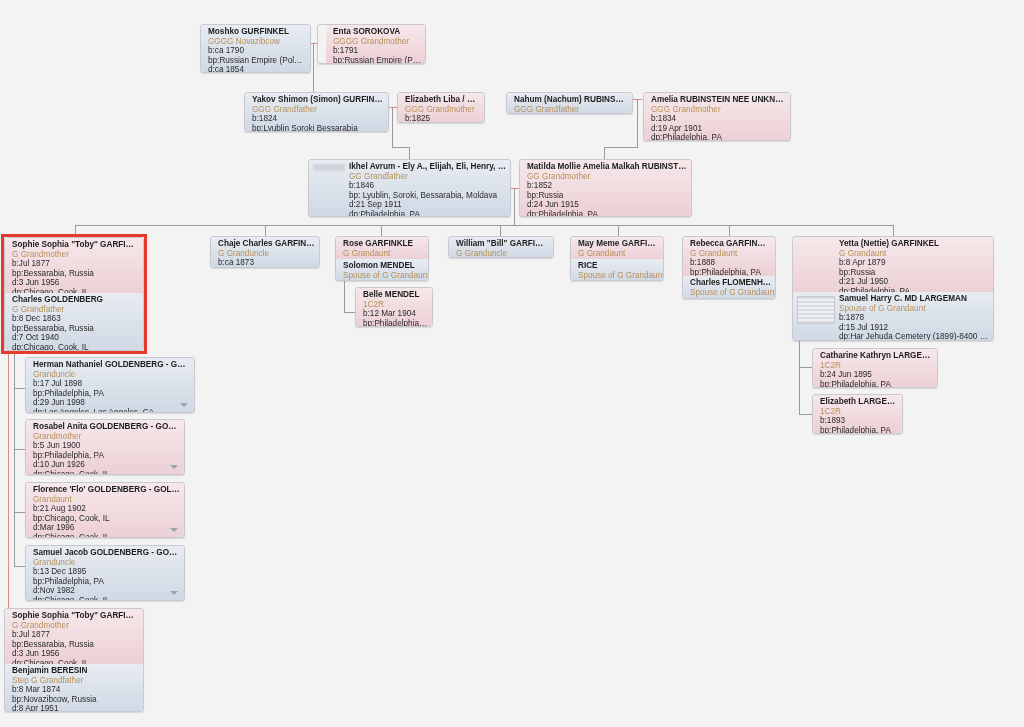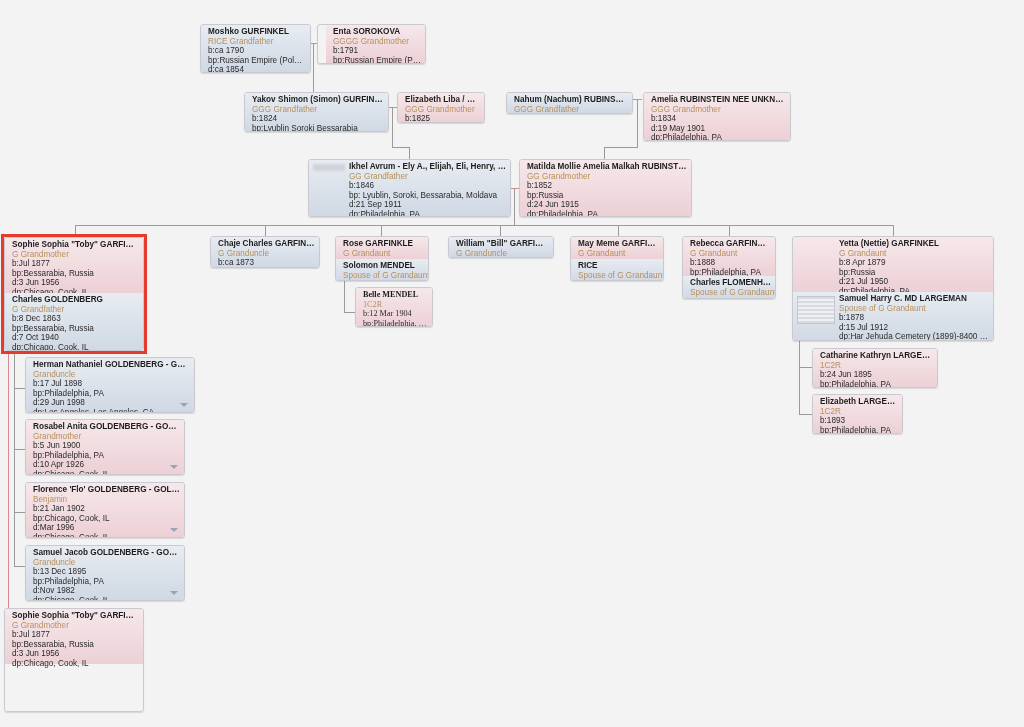--- a/index.html
+++ b/index.html
@@ -83,21 +83,21 @@
 
   <div class="line" style="left:14px;top:342px;width:1px;height:212px;"></div>
   <div class="line" style="left:14px;top:376px;width:12px;height:1px;"></div>
   <div class="line" style="left:14px;top:437px;width:12px;height:1px;"></div>
   <div class="line" style="left:14px;top:500px;width:12px;height:1px;"></div>
   <div class="line" style="left:14px;top:554px;width:12px;height:1px;"></div>
 
   <div class="card" style="left:200px;top:12px;width:111px;height:49px;">
     <div class="sec male" style="height:100%;">
       <div class="name">Moshko GURFINKEL</div>
-      <div class="rel">RICE Grandfather</div>
+      <div class="rel">GGGG Novazibcow</div>
       <div class="fact">b:ca 1790</div>
       <div class="fact">bp:Russian Empire (Poland)</div>
       <div class="fact">d:ca 1854</div>
     </div>
   </div>
   <div class="card" style="left:317px;top:12px;width:109px;height:40px;">
     <div class="sec female" style="height:100%;margin-left:8px;">
       <div class="name">Enta SOROKOVA</div>
       <div class="rel">GGGG Grandmother</div>
       <div class="fact">b:1791</div>
@@ -124,21 +124,21 @@
     <div class="sec male" style="height:100%;">
       <div class="name">Nahum (Nachum) RUBINSTEIN</div>
       <div class="rel">GGG Grandfather</div>
     </div>
   </div>
   <div class="card" style="left:643px;top:80px;width:148px;height:49px;">
     <div class="sec female" style="height:100%;">
       <div class="name">Amelia RUBINSTEIN NEE UNKNOWN</div>
       <div class="rel">GGG Grandmother</div>
       <div class="fact">b:1834</div>
-      <div class="fact">d:19 May 1901</div>
+      <div class="fact">d:19 Apr 1901</div>
       <div class="fact">dp:Philadelphia, PA</div>
     </div>
   </div>
 
   <div class="card" style="left:308px;top:147px;width:203px;height:58px;">
     <div class="sec male indent-s" style="height:100%;">
       <span class="thumb blur"></span>
       <div class="name">Ikhel Avrum - Ely A., Elijah, Eli, Henry, E...</div>
       <div class="rel">GG Grandfather</div>
       <div class="fact">b:1846</div>
@@ -191,21 +191,21 @@
       <div class="name">Rose GARFINKLE</div>
       <div class="rel">G Grandaunt</div>
     </div>
     <div class="sec male" style="height:23px;">
       <div class="name">Solomon MENDEL</div>
       <div class="rel">Spouse of G Grandaunt</div>
     </div>
   </div>
 
   <div class="card" style="left:355px;top:275px;width:78px;height:40px;">
-    <div class="sec female" style="height:100%;font-family:Liberation Serif, serif;">
+    <div class="sec female" style="height:100%;">
       <div class="name">Belle MENDEL</div>
       <div class="rel">1C2R</div>
       <div class="fact">b:12 Mar 1904</div>
       <div class="fact">bp:Philadelphia, PA</div>
     </div>
   </div>
 
   <div class="card" style="left:448px;top:224px;width:106px;height:22px;">
     <div class="sec male" style="height:100%;">
       <div class="name">William "Bill" GARFINKEL</div>
@@ -283,30 +283,30 @@
       <div class="fact">dp:Los Angeles, Los Angeles, CA</div>
       <span class="dd"></span>
     </div>
   </div>
   <div class="card" style="left:25px;top:407px;width:160px;height:56px;">
     <div class="sec female" style="height:100%;">
       <div class="name">Rosabel Anita GOLDENBERG - GOLDEN</div>
       <div class="rel">Grandmother</div>
       <div class="fact">b:5 Jun 1900</div>
       <div class="fact">bp:Philadelphia, PA</div>
-      <div class="fact">d:10 Apr 1926</div>
+      <div class="fact">d:10 Jun 1926</div>
       <div class="fact">dp:Chicago, Cook, IL</div>
       <span class="dd"></span>
     </div>
   </div>
   <div class="card" style="left:25px;top:470px;width:160px;height:56px;">
     <div class="sec female" style="height:100%;">
       <div class="name">Florence 'Flo' GOLDENBERG - GOLDEN</div>
-      <div class="rel">Benjamin</div>
-      <div class="fact">b:21 Jan 1902</div>
+      <div class="rel">Grandaunt</div>
+      <div class="fact">b:21 Aug 1902</div>
       <div class="fact">bp:Chicago, Cook, IL</div>
       <div class="fact">d:Mar 1996</div>
       <div class="fact">dp:Chicago, Cook, IL</div>
       <span class="dd"></span>
     </div>
   </div>
   <div class="card" style="left:25px;top:533px;width:160px;height:56px;">
     <div class="sec male" style="height:100%;">
       <div class="name">Samuel Jacob GOLDENBERG - GOLDEN</div>
       <div class="rel">Granduncle</div>
@@ -320,15 +320,22 @@
 
   <div class="card" style="left:4px;top:596px;width:140px;height:104px;">
     <div class="sec female" style="height:55px;">
       <div class="name">Sophie Sophia "Toby" GARFINKEL</div>
       <div class="rel">G Grandmother</div>
       <div class="fact">b:Jul 1877</div>
       <div class="fact">bp:Bessarabia, Russia</div>
       <div class="fact">d:3 Jun 1956</div>
       <div class="fact">dp:Chicago, Cook, IL</div>
     </div>
+    <div class="sec male" style="height:49px;">
+      <div class="name">Benjamin BERESIN</div>
+      <div class="rel">Step G Grandfather</div>
+      <div class="fact">b:8 Mar 1874</div>
+      <div class="fact">bp:Novazibcow, Russia</div>
+      <div class="fact">d:8 Apr 1951</div>
+    </div>
   </div>
 
 </div>
 
 </body></html>

